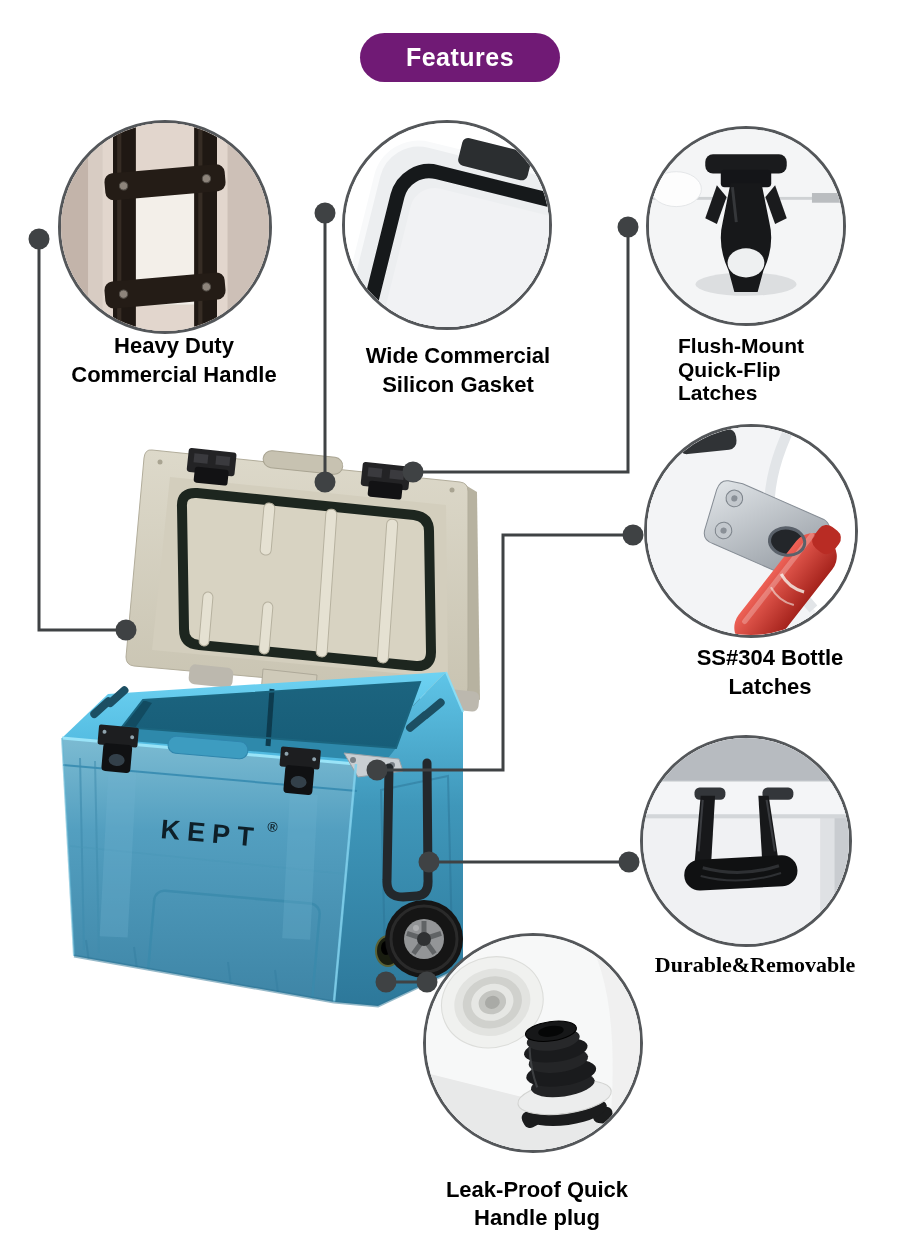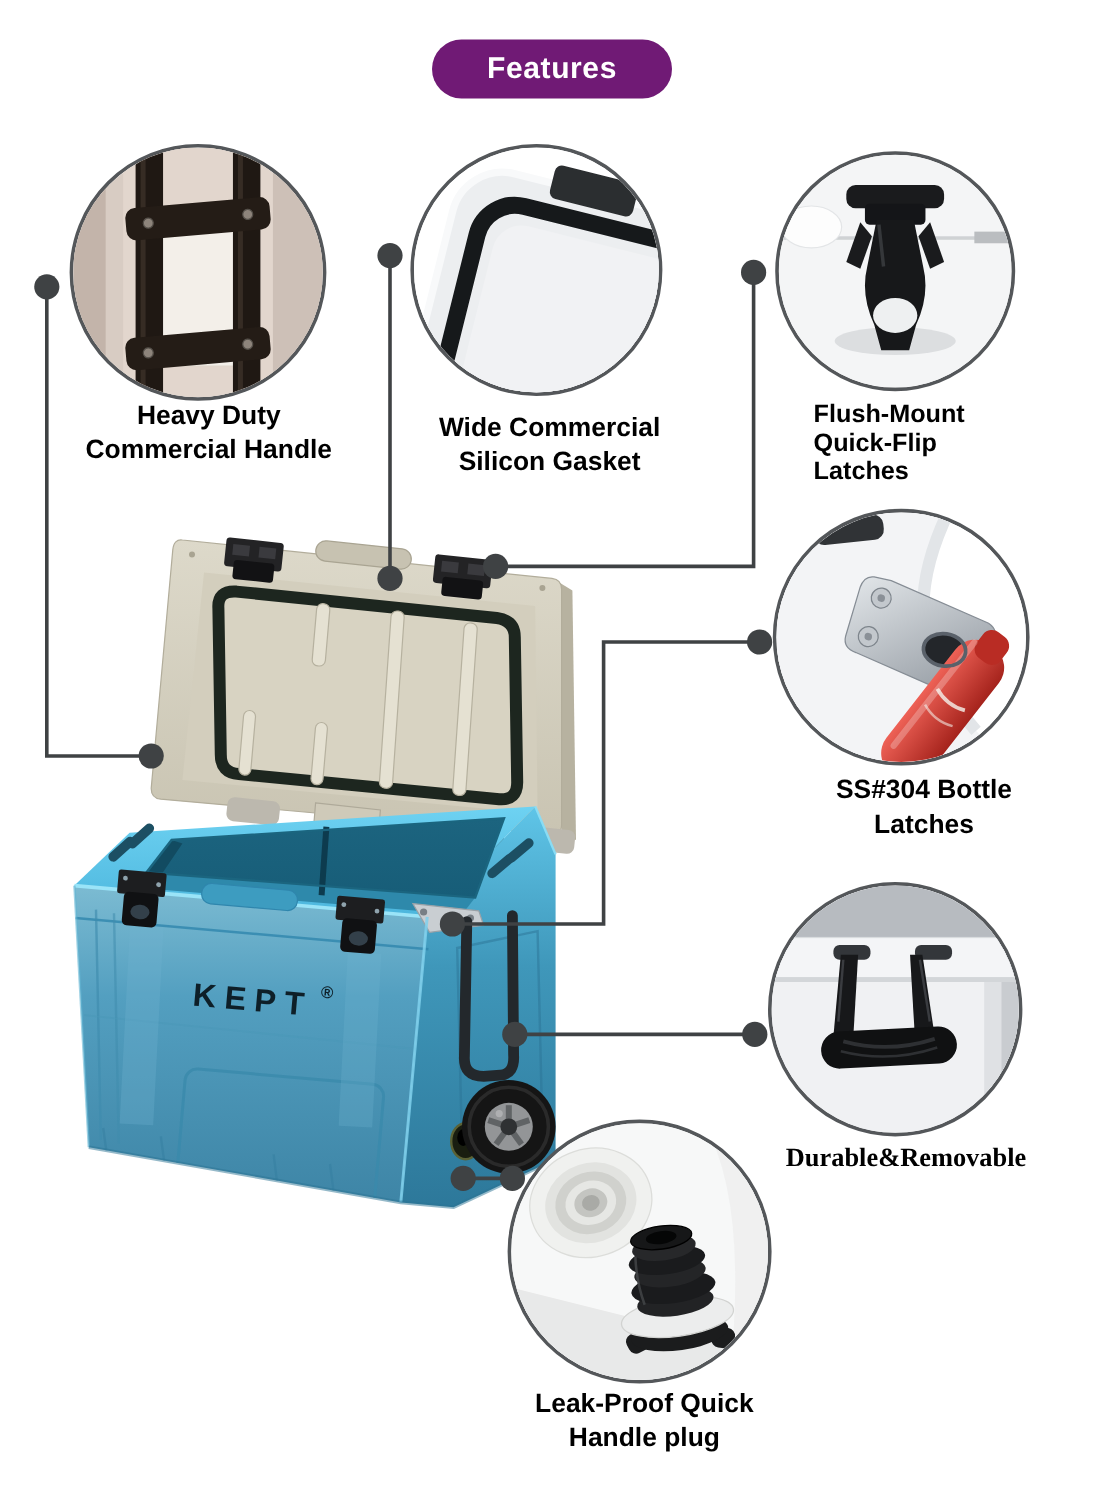--- a/index.html
+++ b/index.html
@@ -17,21 +17,21 @@
   .feature-circle {
     position:absolute; border-radius:50%; border:3.5px solid #54575a;
     overflow:hidden; background:#ffffff; box-sizing:border-box;
   }
   .feature-circle svg { display:block; width:100%; height:100%; }
   .feature-label {
     position:absolute; color:#000000; font-weight:bold; font-size:22px;
     line-height:29px; text-align:center;
   }
   .feature-label.align-left { text-align:left; font-size:21px; line-height:23.5px; }
-  #label-drain { line-height:28px; }
+  #label-drain { line-height:28px;margin-top:20px; }
 </style>
 </head>
 <body>
 
 <div class="canvas">
 
   <svg class="art" viewBox="0 0 920 1240">
     <defs>
       <linearGradient id="gLid" x1="0" y1="0" x2="0" y2="1">
         <stop offset="0" stop-color="#ddd9ca"></stop>

